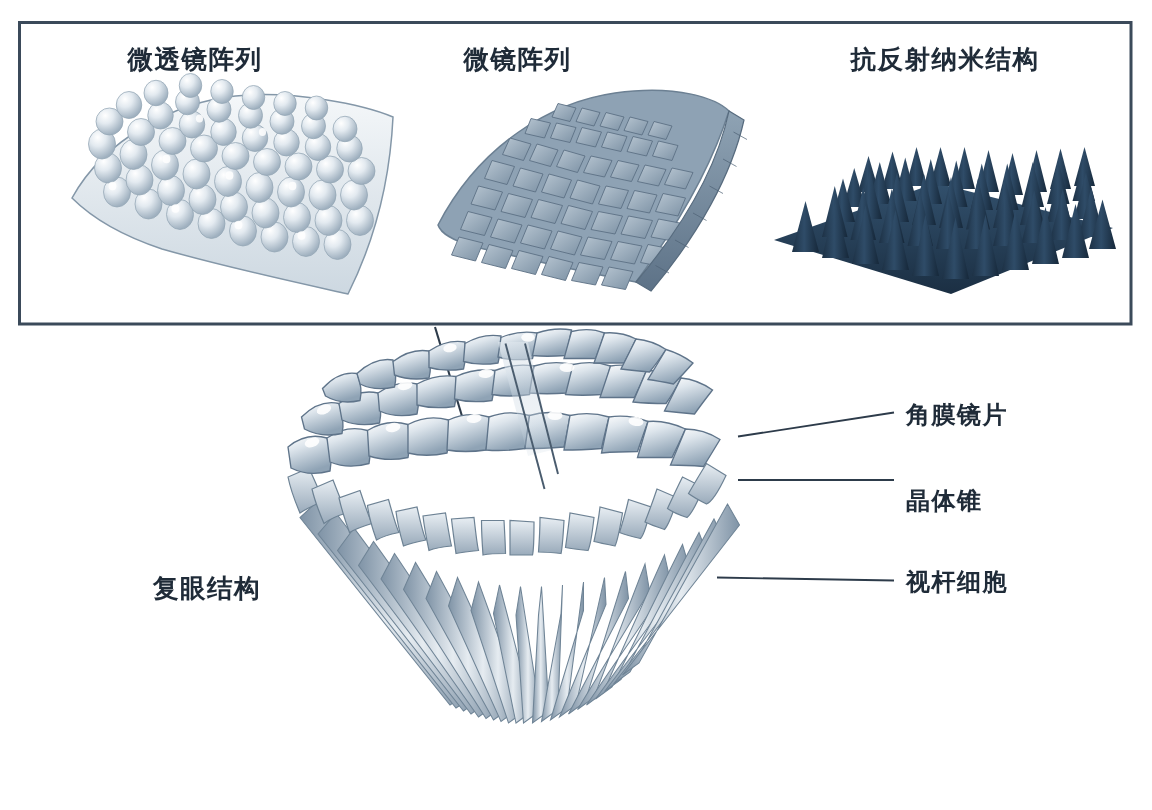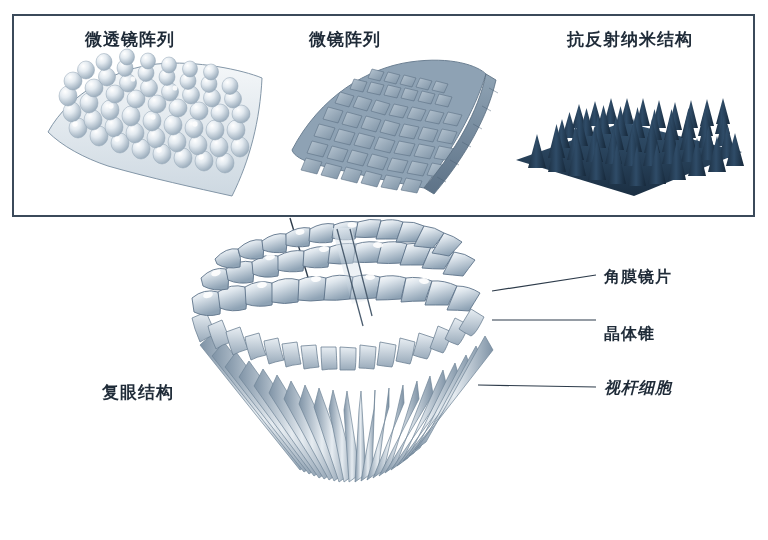--- a/index.html
+++ b/index.html
@@ -24,21 +24,21 @@
   #t0{left:85px;}
   #t1{left:309px;}
   #t2{left:567px;}
 
   .anno{
     position:absolute;font-size:16px;font-weight:bold;
     color:#1f2b38;letter-spacing:1px;white-space:nowrap;
   }
   #a0{left:604px;top:267px;}
   #a1{left:604px;top:324px;}
-  #a2{left:604px;top:378px;font-style:italic;}
+  #a2{left:604px;top:378px;}
   #a3{left:86px;top:381px;font-size:17px;margin-left:16px;}
 </style>
 </head>
 <body>
 
 <div id="stage">
 
   <svg width="768" height="540" viewBox="0 0 768 540">
     <defs>
       <radialGradient id="lensG" cx="34%" cy="28%" r="72%">

